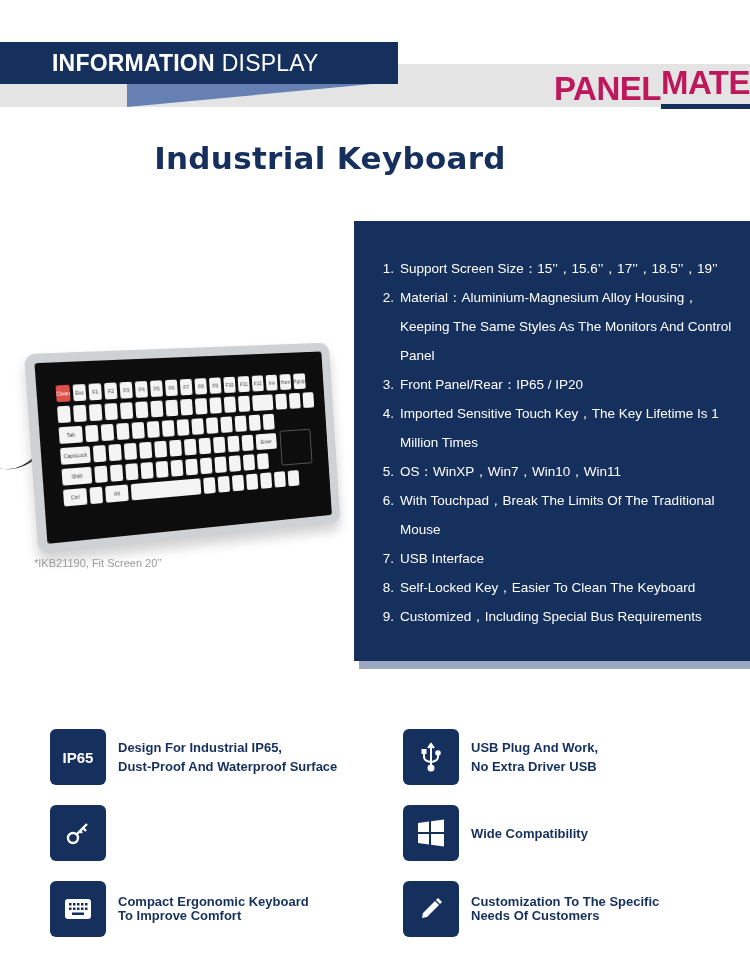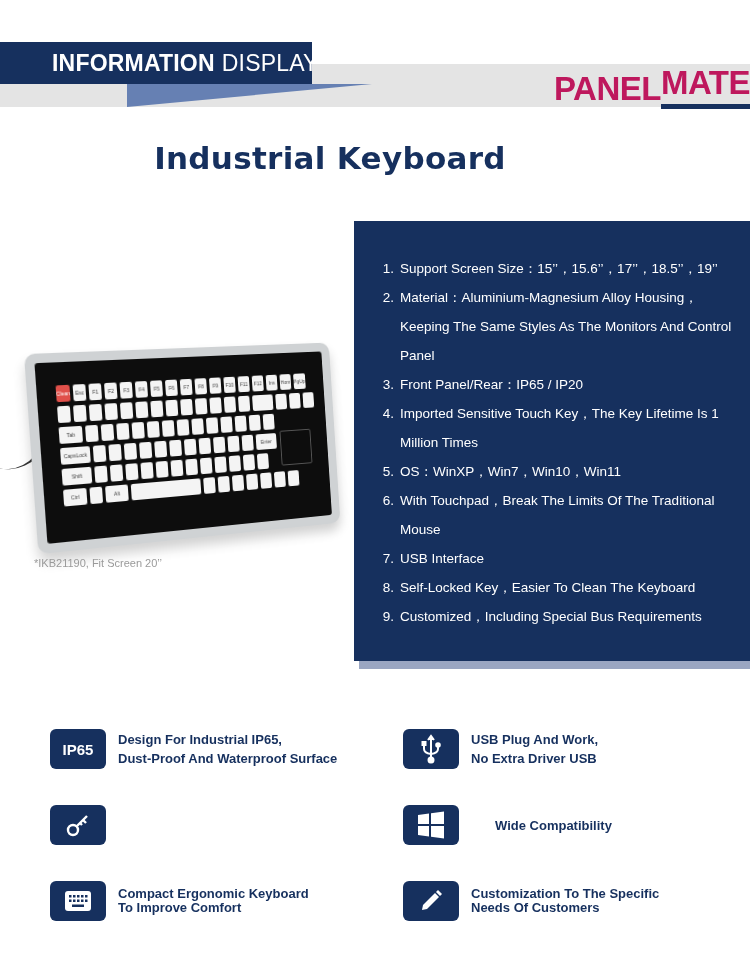--- a/index.html
+++ b/index.html
@@ -3,21 +3,21 @@
 <meta charset="utf-8">
 <style>
   * { box-sizing: border-box; margin: 0; padding: 0; }
   html, body { width: 750px; height: 968px; background: #ffffff; overflow: hidden; }
   body { position: relative; font-family: "Liberation Sans", "DejaVu Sans", sans-serif; color: #16305e; }
 
   
   .hdr-gray { position: absolute; left: 0; top: 64px; width: 750px; height: 43px; background: #e4e4e4; }
   .hdr-slant { position: absolute; left: 127px; top: 84px; width: 245px; height: 23px; background: #6680b3;
                clip-path: polygon(0 0, 100% 0, 0 100%); }
-  .hdr-navy { position: absolute; left: 0; top: 42px; width: 312px; height: 42px; background: #16305e;
+  .hdr-navy { position: absolute; left: 0; top: 42px; width: 398px; height: 42px; background: #16305e;
               display: flex; align-items: center; padding-left: 52px; color: #fff; font-size: 23px; letter-spacing: 0.2px; }
   .hdr-navy b { font-weight: bold; margin-right: 7px; }
   .hdr-navy span.light { font-weight: normal; }
   .logo { position: absolute; right: 0; top: 70px; font-weight: bold; font-size: 33px; color: #be185d;
           letter-spacing: -0.5px; font-family: "Liberation Sans", sans-serif; display: flex; align-items: flex-start; }
   .logo .mate { border-bottom: 5px solid #16305e; line-height: 25px; padding-bottom: 9px; }
 
   .page-title { position: absolute; left: 0; width: 660px; top: 140px; text-align: center;
                 font-size: 31px; font-weight: bold; color: #16305e; font-family: "DejaVu Sans", sans-serif; letter-spacing: 0.3px; }
 
@@ -43,21 +43,21 @@
   
   .spec-shadow { position: absolute; left: 359px; top: 660px; width: 391px; height: 9px; background: #9aa6c2; }
   .spec-panel { position: absolute; left: 354px; top: 221px; width: 396px; height: 440px; background: #16305e;
                 padding: 33px 0 0 20px; color: #fff; }
   .spec-item { display: flex; font-size: 13.5px; line-height: 29px; }
   .spec-num { flex: 0 0 20px; text-align: right; margin-right: 6px; }
   .spec-text { flex: 1; padding-right: 18px; }
 
   
   .feat { position: absolute; display: flex; align-items: center; }
-  .feat-icon { width: 56px; height: 40px; background: #16305e; border-radius: 6px; display: flex;
+  .feat-icon { width: 56px; height: 56px; background: #16305e; border-radius: 6px; display: flex;
                align-items: center; justify-content: center; color: #fff; margin-right: 12px; flex: 0 0 56px; }
   .feat-icon .ip { font-weight: bold; font-size: 15px; }
   .feat-text { font-size: 13px; font-weight: bold; color: #16305e; line-height: 19px; }
   .feat-text.tight { line-height: 14px; }
 </style>
 </head>
 <body>
 
 <div class="hdr-gray"></div>
 <div class="hdr-slant"></div>
@@ -251,21 +251,21 @@
   <div class="feat-icon">
     <svg width="26" height="26" viewBox="0 0 26 26" fill="none" stroke="#fff" stroke-width="2.4">
       <circle cx="8" cy="18" r="5"></circle>
         <path d="M12 14 L22 4"></path>
         <path d="M18 8 L21 11"></path>
         <path d="M15 11 L17 13"></path>
     </svg>
   </div>
 </div>
 
-<div class="feat" style="left:403px; top:805px;gap:24px;">
+<div class="feat" style="left:403px; top:805px;">
   <div class="feat-icon">
     <svg width="28" height="28" viewBox="0 0 28 28" fill="#fff">
       <path d="M1 4 L12 2.5 L12 13 L1 13 Z"></path>
         <path d="M14 2.2 L27 0.5 L27 13 L14 13 Z"></path>
       <path d="M1 15 L12 15 L12 25.5 L1 24 Z"></path>
         <path d="M14 15 L27 15 L27 27.5 L14 25.8 Z"></path>
     </svg>
   </div>
   <div class="feat-text">
     <div>Wide Compatibility</div>

